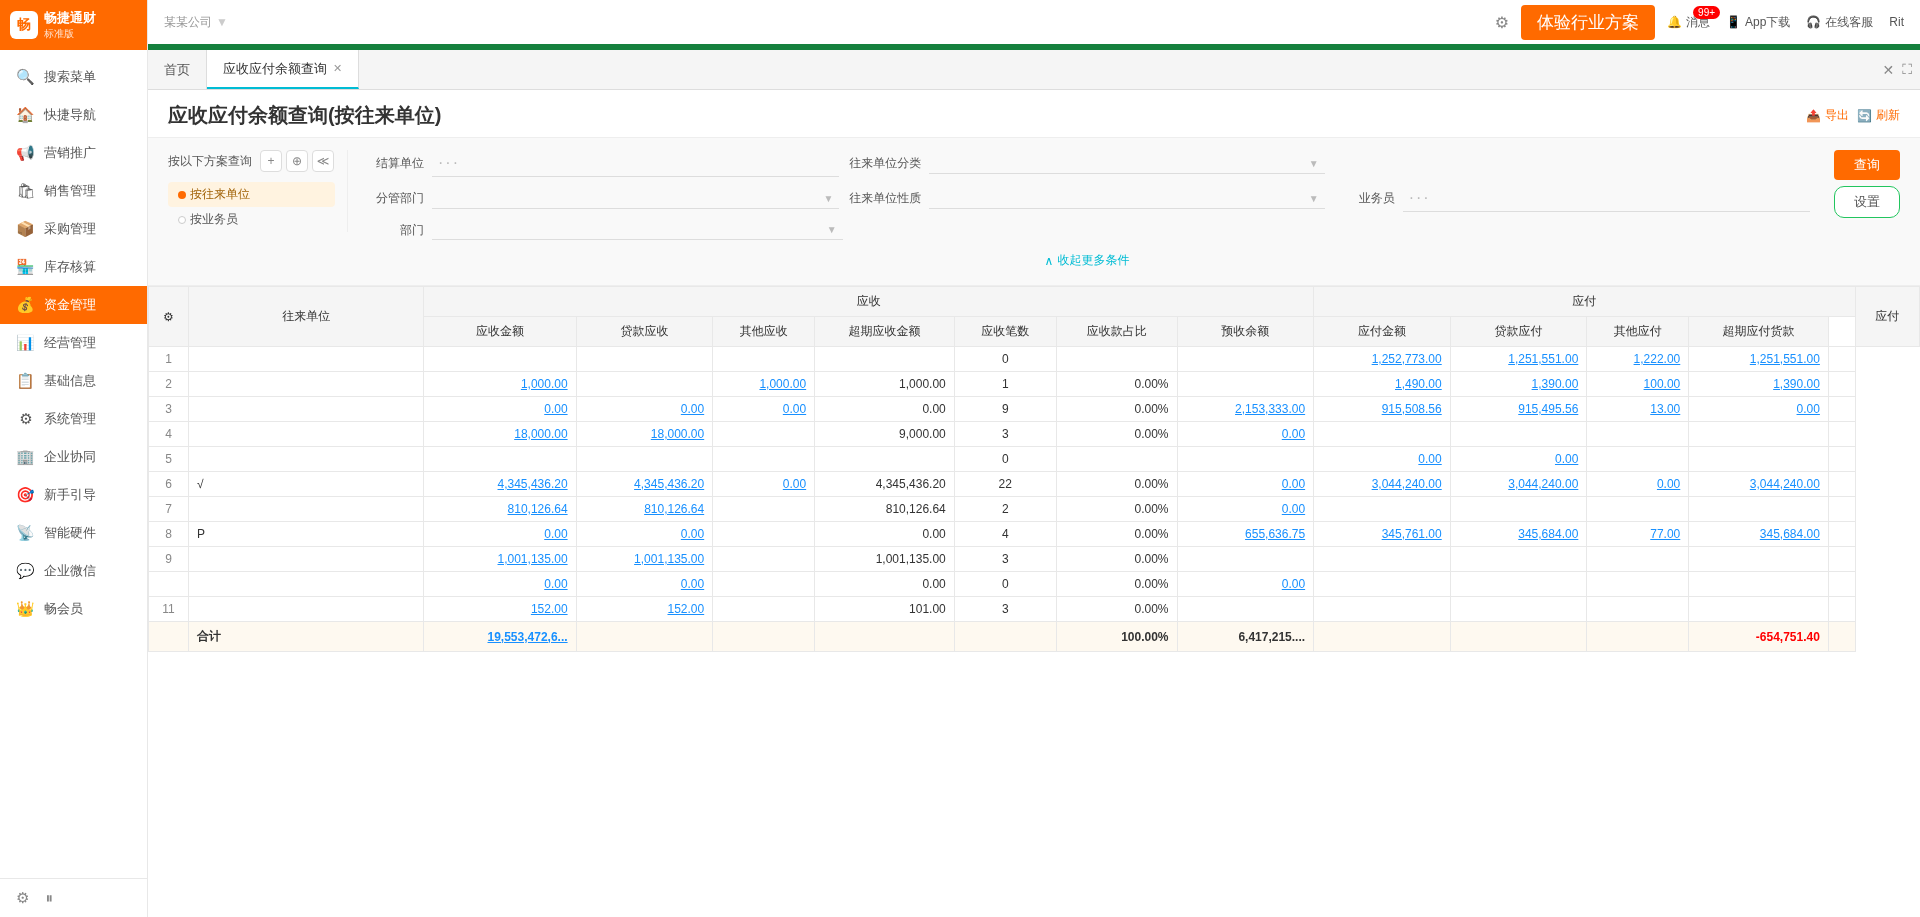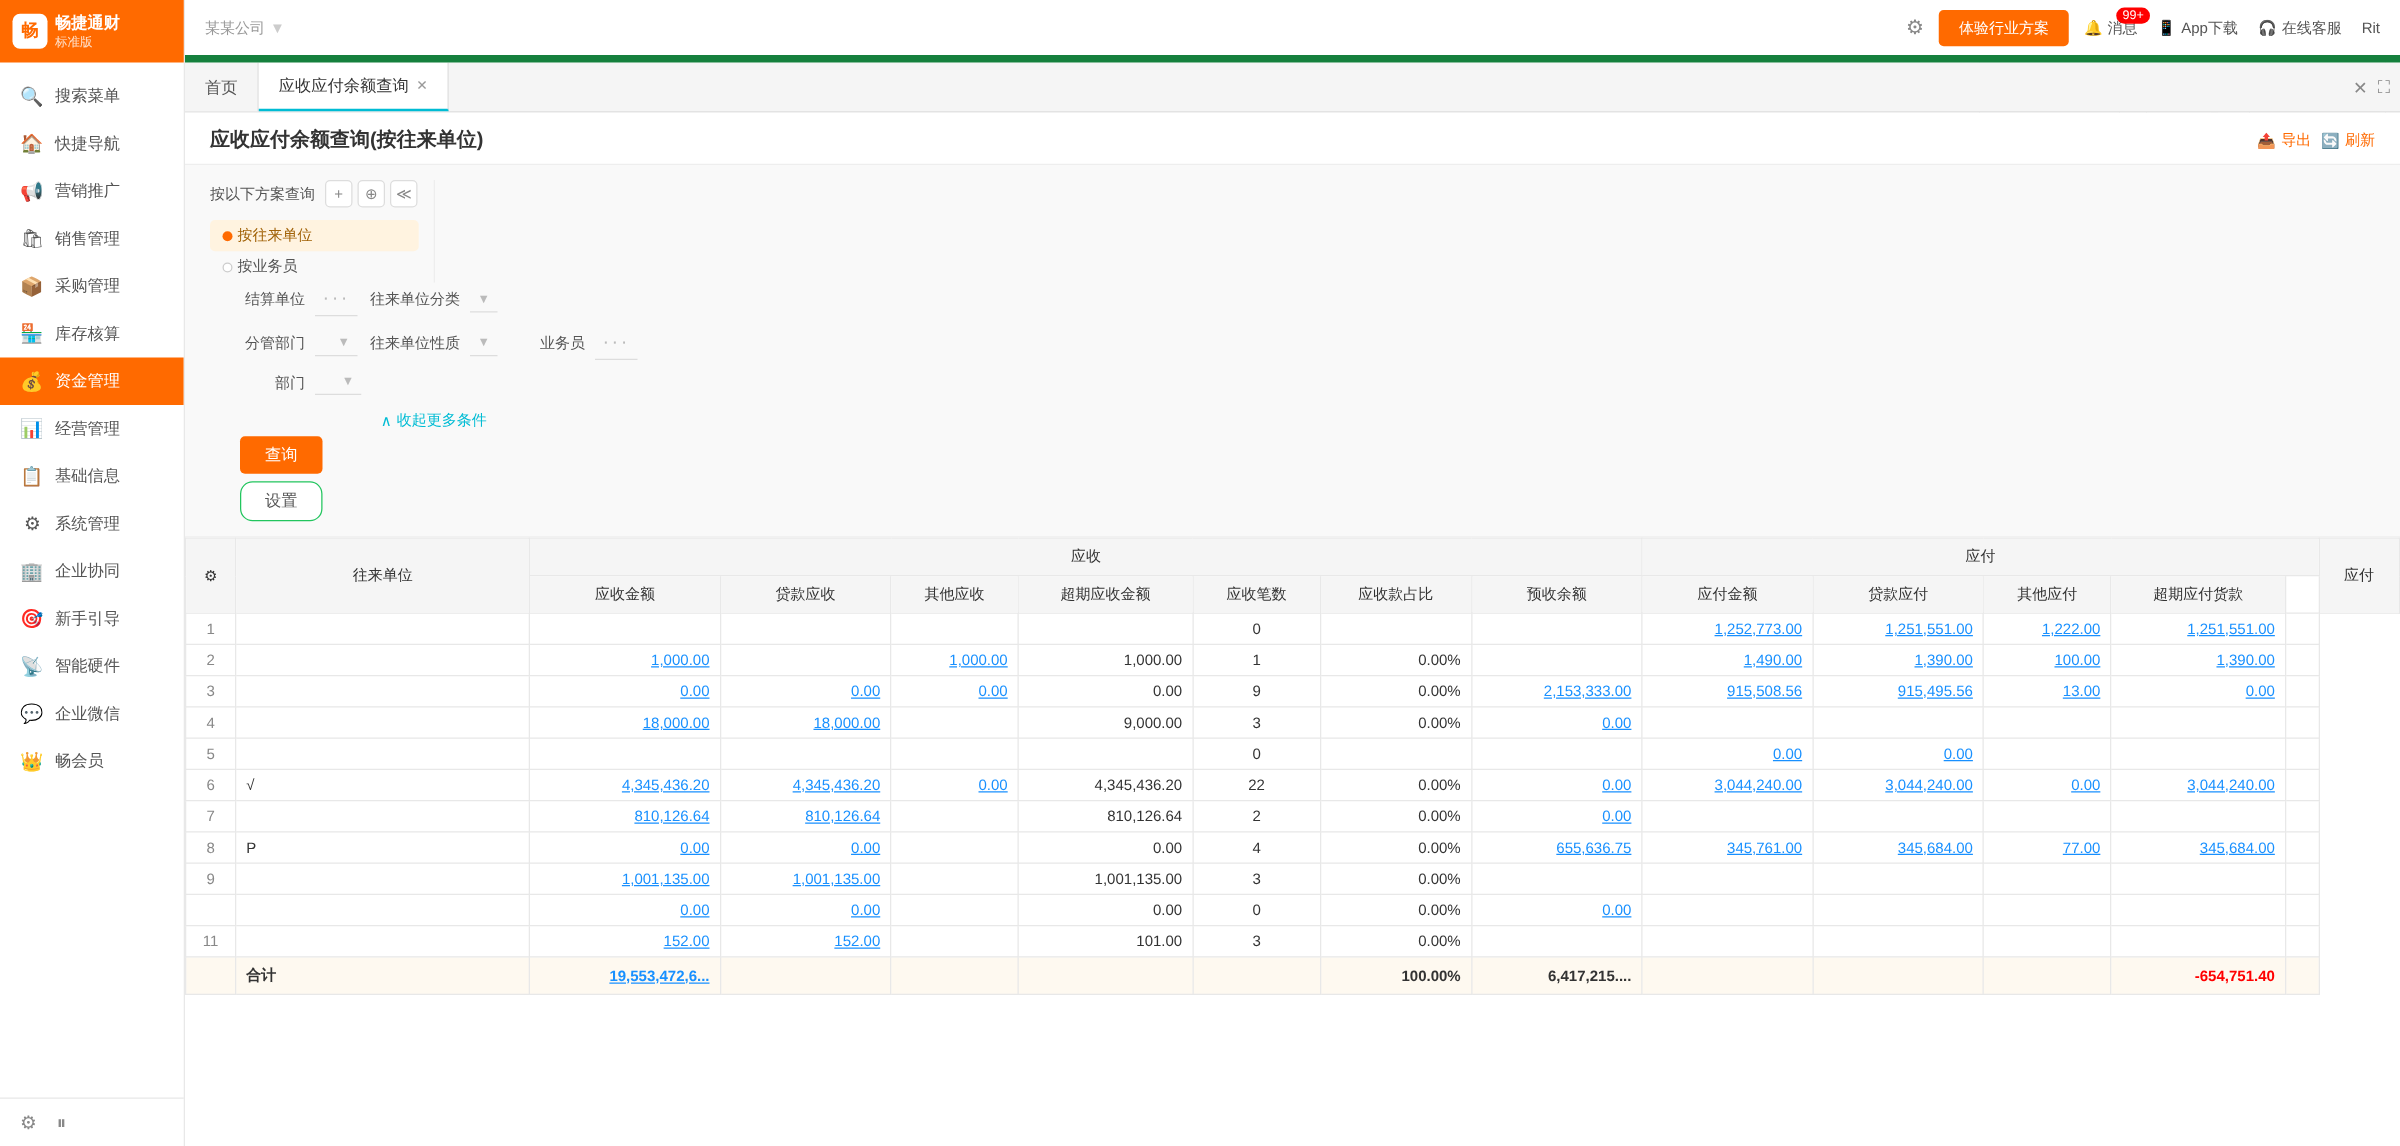--- a/index.html
+++ b/index.html
@@ -36,21 +36,21 @@
     .header {
       position: fixed; left: 148px; top: 0; right: 0; height: 50px;
       background: #fff; border-bottom: 6px solid #15803d;
       display: flex; align-items: center; padding: 0 16px; gap: 12px; z-index: 100;
     }
     .header-breadcrumb { color: #999; font-size: 12px; display: flex; align-items: center; gap: 4px; flex: 1; }
     .header-breadcrumb-arrow { color: #ccc; }
     .header-gear { font-size: 16px; color: #888; cursor: pointer; }
     .header-btn-solution {
       background: #ff6a00; color: #fff; border: none; border-radius: 4px;
-      padding: 6px 16px; font-size: 12px; cursor: pointer; text-align: right;
+      padding: 6px 16px; font-size: 17px; cursor: pointer; text-align: right;
     }
     .header-right { display: flex; align-items: center; gap: 16px; margin-left: auto; }
     .header-msg { display: flex; align-items: center; gap: 4px; cursor: pointer; color: #555; font-size: 12px; position: relative; }
     .badge {
       background: #f00; color: #fff; border-radius: 10px; font-size: 10px;
       padding: 1px 5px; position: absolute; top: -8px; right: -10px;
     }
     .header-user { font-size: 12px; color: #555; cursor: pointer; }
 
     
@@ -78,21 +78,21 @@
     .page {
       background: #fff; margin: 0; height: 100%;
       display: flex; flex-direction: column;
     }
 
     
     .page-header {
       padding: 12px 20px 8px; border-bottom: 1px solid #eee;
       display: flex; align-items: center; justify-content: space-between;
     }
-    .page-title { font-size: 16px; font-weight: bold; color: #333; }
+    .page-title { font-size: 20px; font-weight: bold; color: #333; }
     .page-actions { display: flex; gap: 8px; }
     .btn-export, .btn-refresh {
       display: flex; align-items: center; gap: 4px;
       color: #ff6a00; font-size: 12px; cursor: pointer; background: none; border: none;
     }
 
     
     .filter-area {
       padding: 12px 20px; background: #f9f9f9; border-bottom: 1px solid #eee;
     }
@@ -305,21 +305,21 @@
           <span>导出</span>
         </button>
         <button class="btn-refresh">
           <span>🔄</span>
           <span>刷新</span>
         </button>
       </div>
     </div>
 
     <div class="filter-area">
-      <div style="display:flex; gap:0; align-items:flex-start;flex-direction:column;">
+      <div style="display:flex; gap:0; align-items:flex-start;">
 
         <div style="width:180px; padding-right:12px; border-right:1px solid #eee;">
           <div class="filter-scheme">
             <span class="filter-scheme-label">按以下方案查询</span>
             <div class="filter-scheme-actions">
               <div class="filter-scheme-btn">+</div>
               <div class="filter-scheme-btn">⊕</div>
               <div class="filter-scheme-btn">≪</div>
             </div>
           </div>

